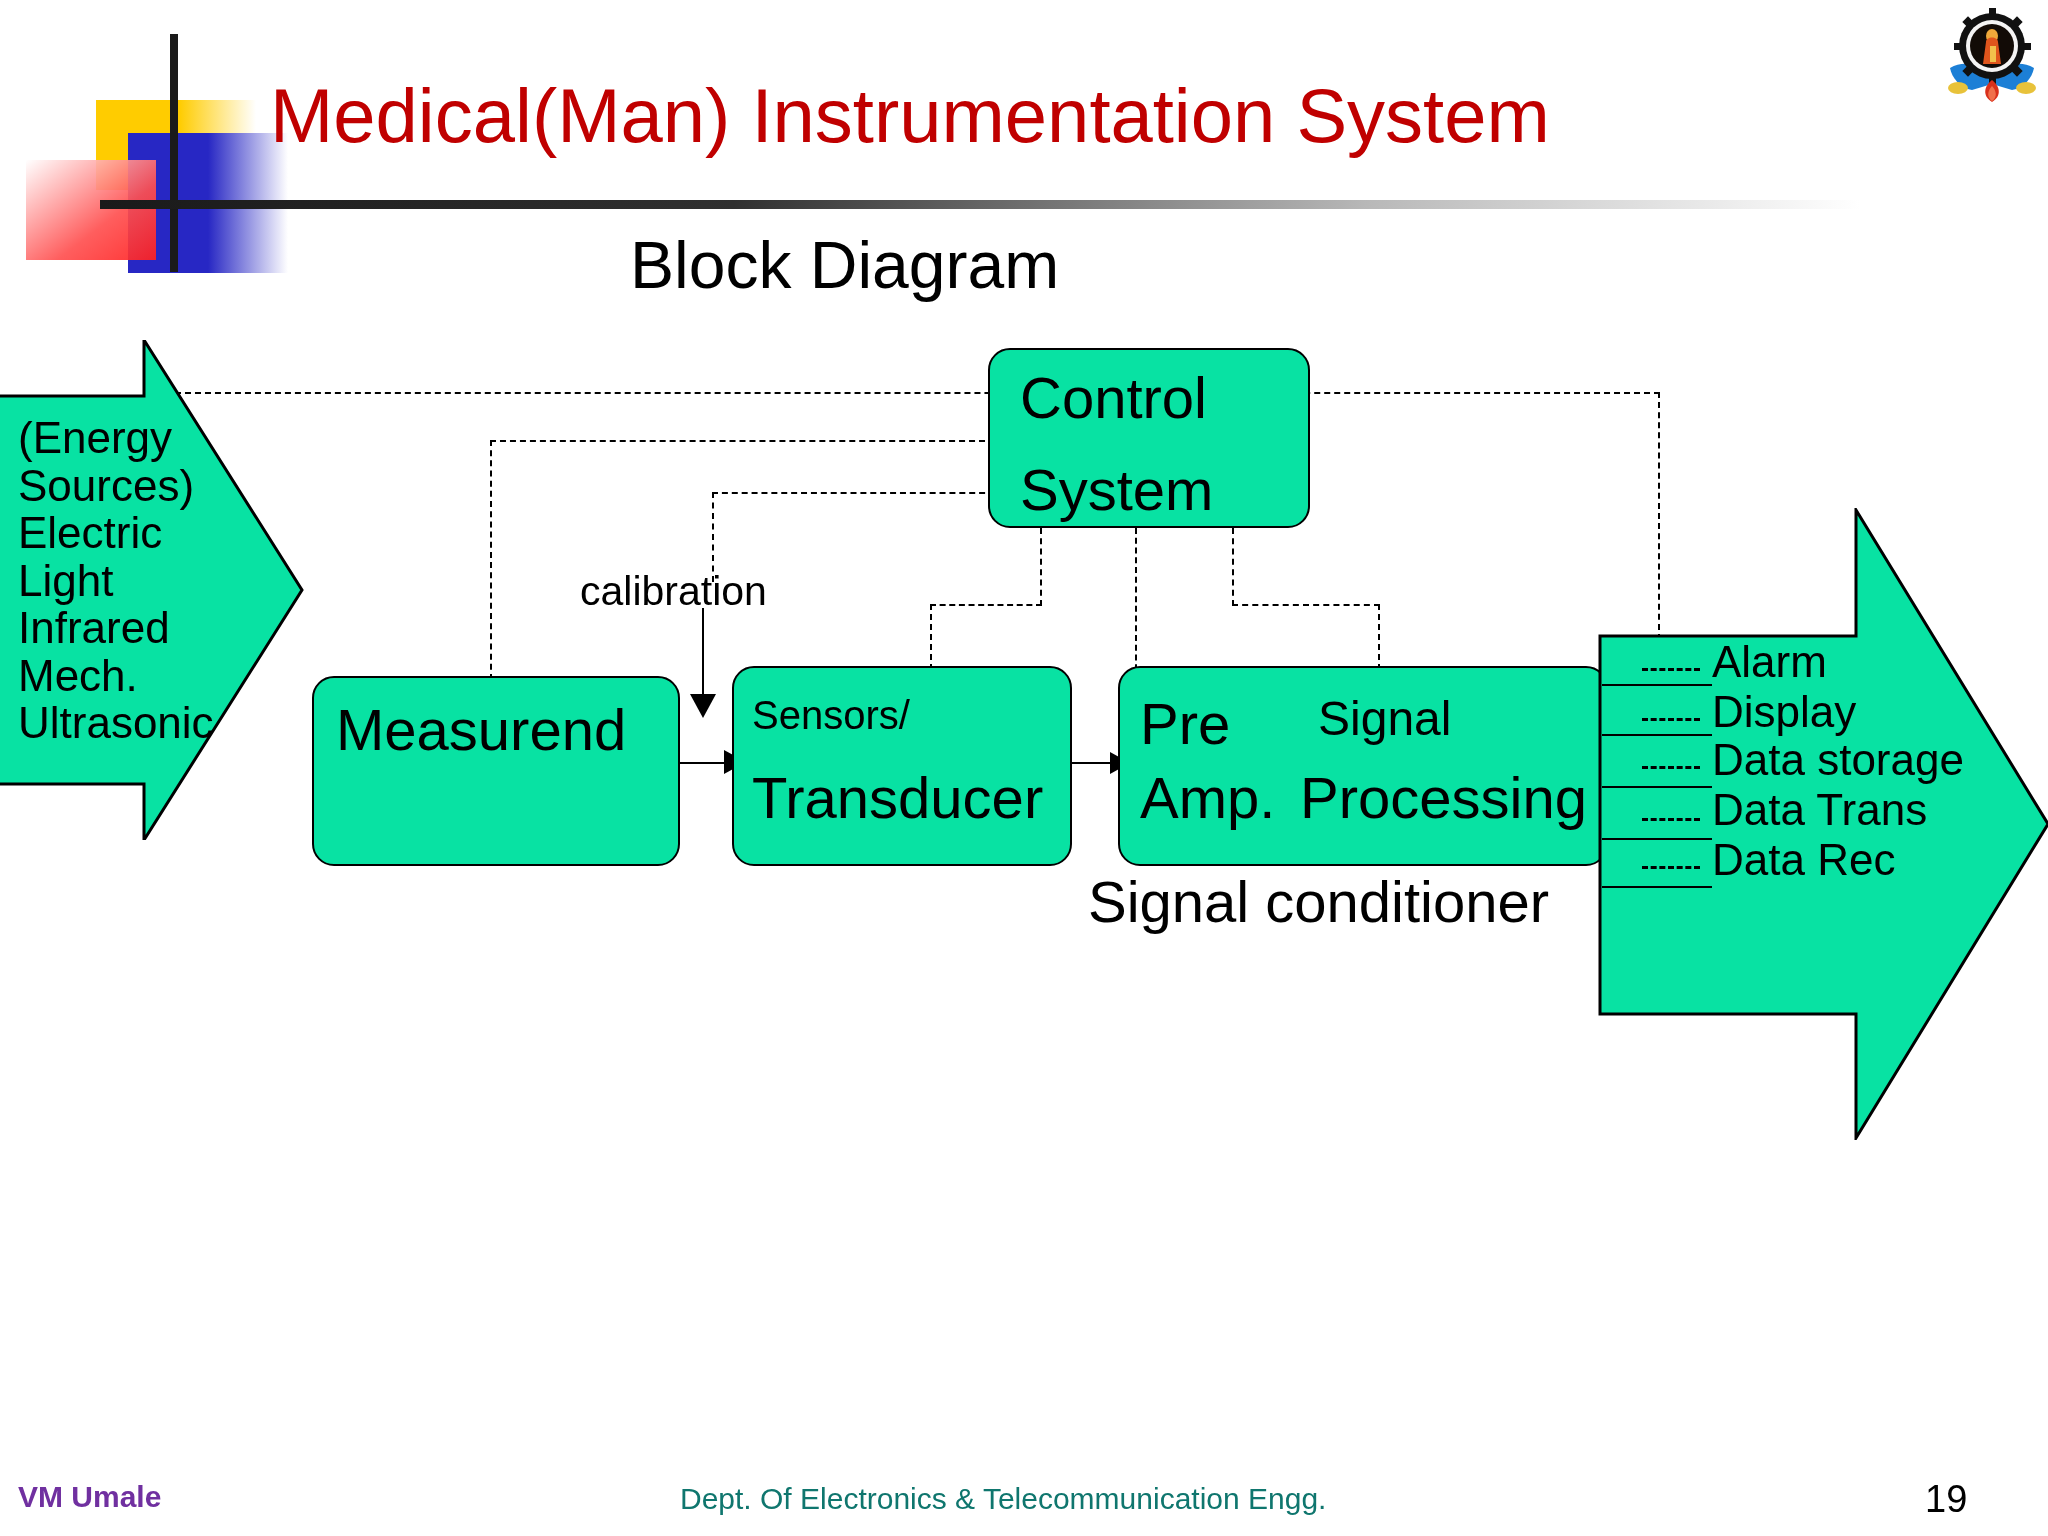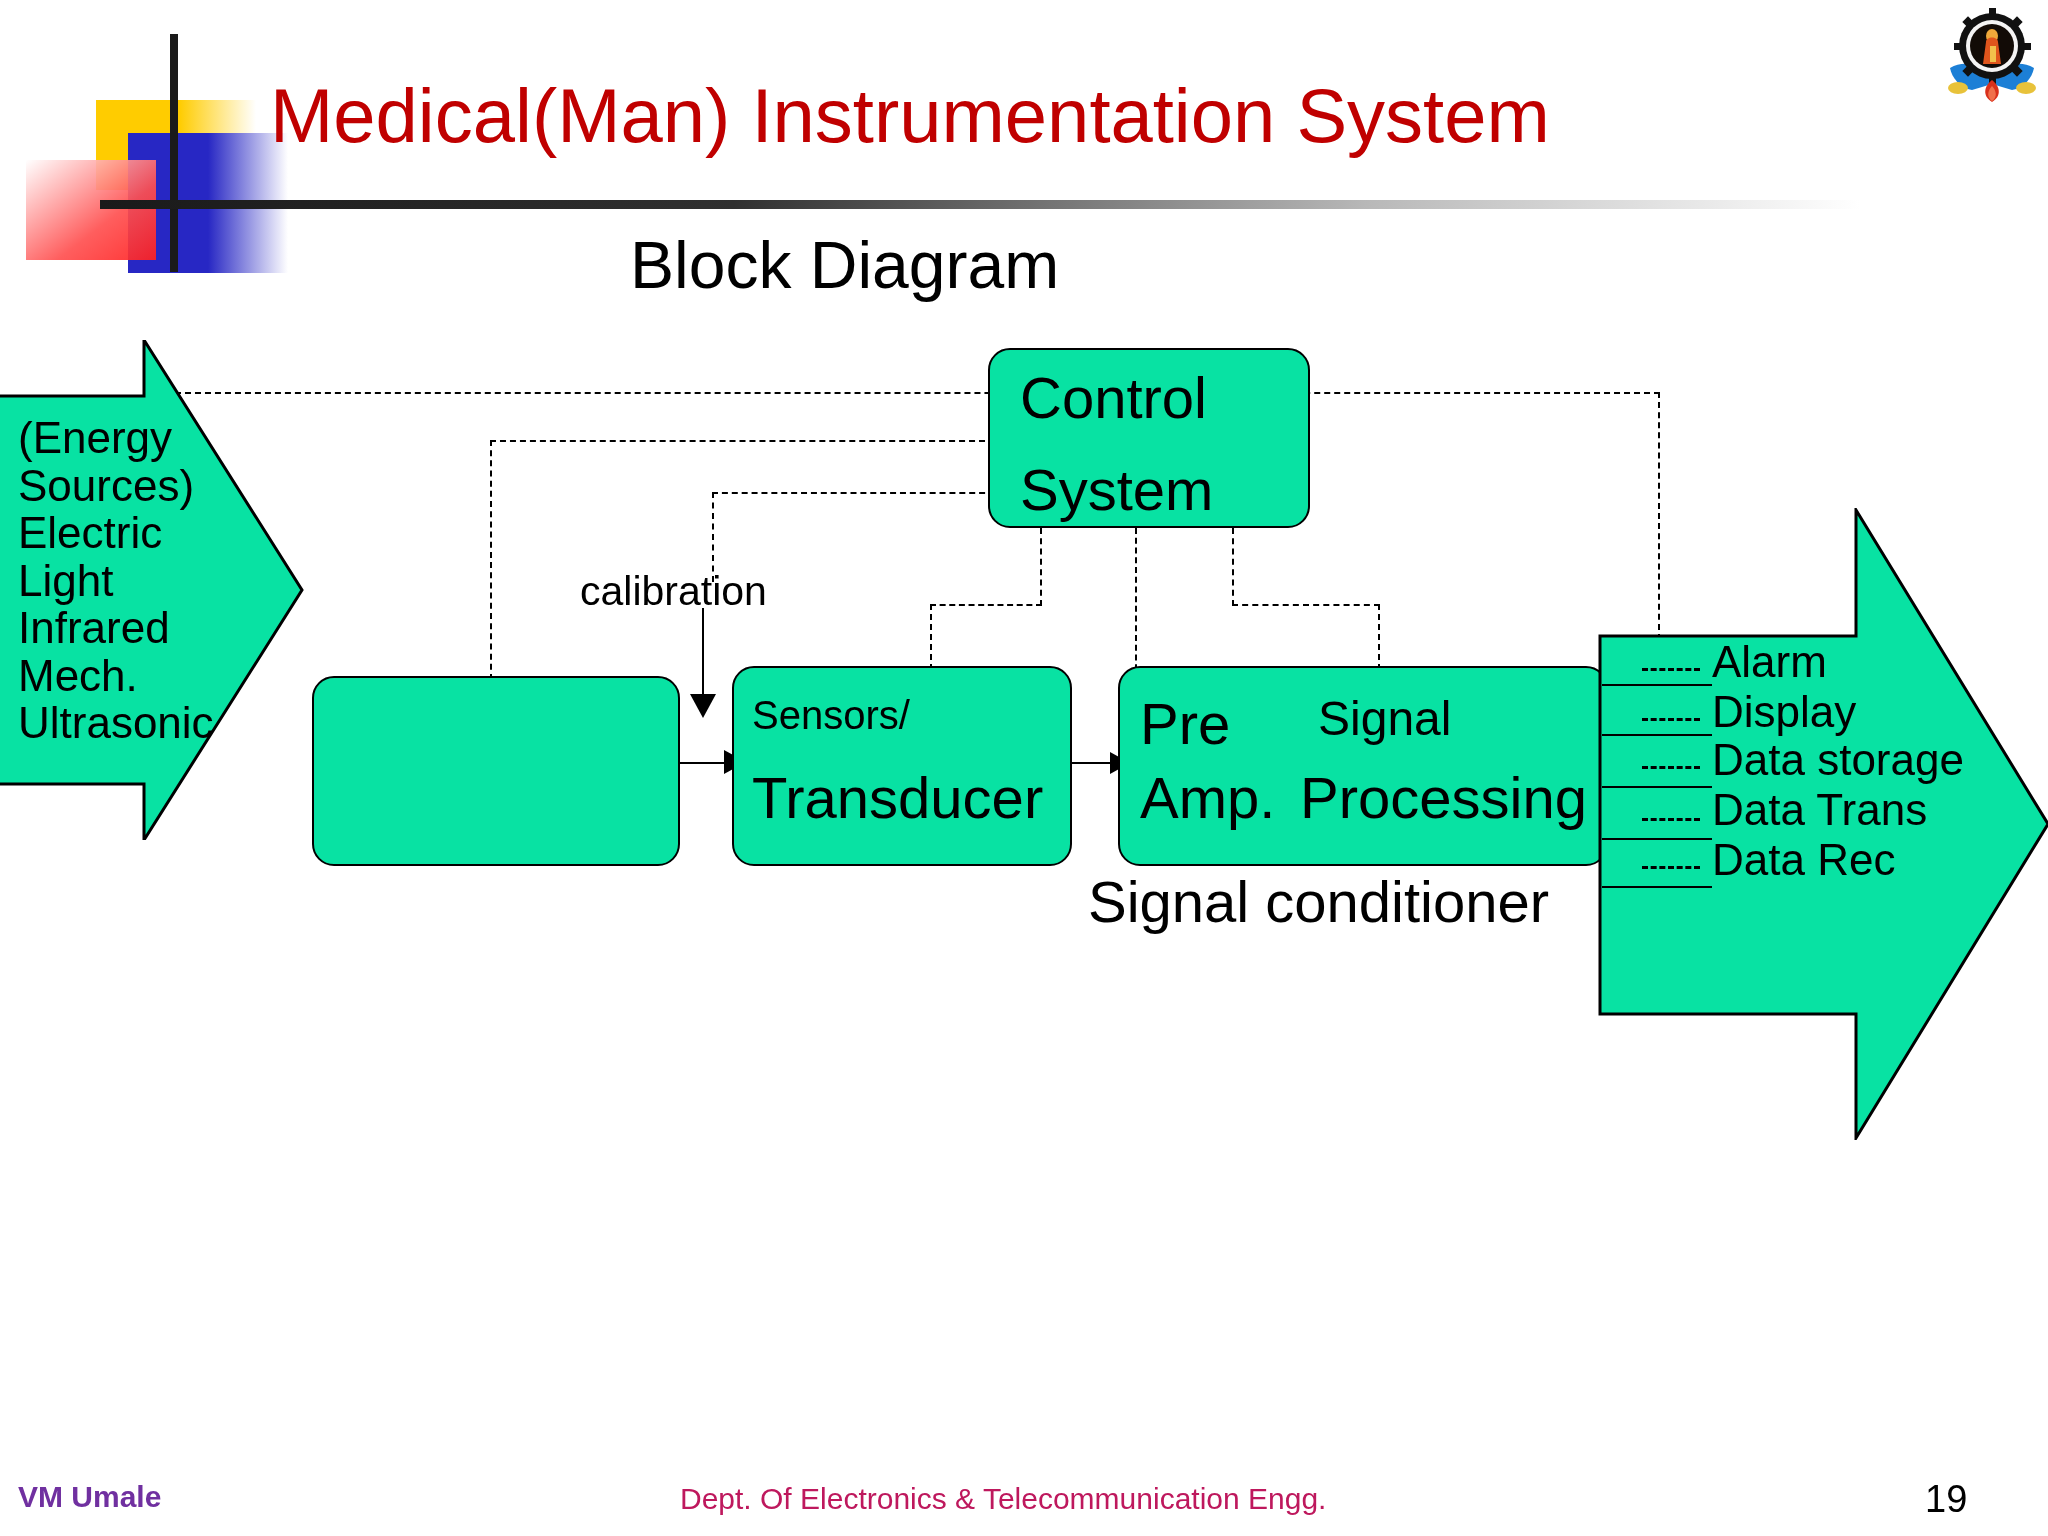--- a/index.html
+++ b/index.html
@@ -74,21 +74,21 @@
 
   .label{position:absolute;color:#000;white-space:nowrap;line-height:1.05;}
 
   
   .out-item{position:absolute;white-space:nowrap;color:#000;font-size:44px;line-height:1;}
   .out-dash{position:absolute;border-top:3px dashed #000;width:58px;}
   .out-sol{position:absolute;border-top:2px solid #000;width:110px;}
 
   
   .f-left{position:absolute;left:18px;top:1480px;color:#7030A0;font-size:30px;font-weight:bold;}
-  .f-mid{position:absolute;left:680px;top:1482px;color:#be185d;font-size:30px;}
+  .f-mid{position:absolute;left:680px;top:1482px;color:#0f766e;font-size:30px;}
   .f-right{position:absolute;left:1925px;top:1478px;color:#000;font-size:38px;}
 </style>
 </head>
 <body>
 
 <div id="slide">
 
   <div class="deco-yellow"></div>
   <div class="deco-blue"></div>
   <div class="deco-red"></div>
@@ -170,20 +170,21 @@
     <div>Infrared</div>
     <div>Mech.</div>
     <div>Ultrasonic</div>
   </div>
 
   <div class="box" style="left:988px;top:348px;width:322px;height:180px;"></div>
   <div class="box-text" style="left:1020px;top:368px;font-size:58px;">Control</div>
   <div class="box-text" style="left:1020px;top:460px;font-size:58px;">System</div>
 
   <div class="box" style="left:312px;top:676px;width:368px;height:190px;"></div>
+  <div class="box-text" style="left:336px;top:700px;font-size:58px;">Measurend</div>
 
   <div class="sh" style="left:680px;top:762px;width:52px;"></div>
   <div style="position:absolute;left:724px;top:750px;width:0;height:0;
               border-top:12px solid transparent;border-bottom:12px solid transparent;
               border-left:22px solid #000;"></div>
 
   <div class="box" style="left:732px;top:666px;width:340px;height:200px;"></div>
   <div class="box-text" style="left:752px;top:694px;font-size:40px;">Sensors/</div>
   <div class="box-text" style="left:752px;top:768px;font-size:58px;">Transducer</div>
 

